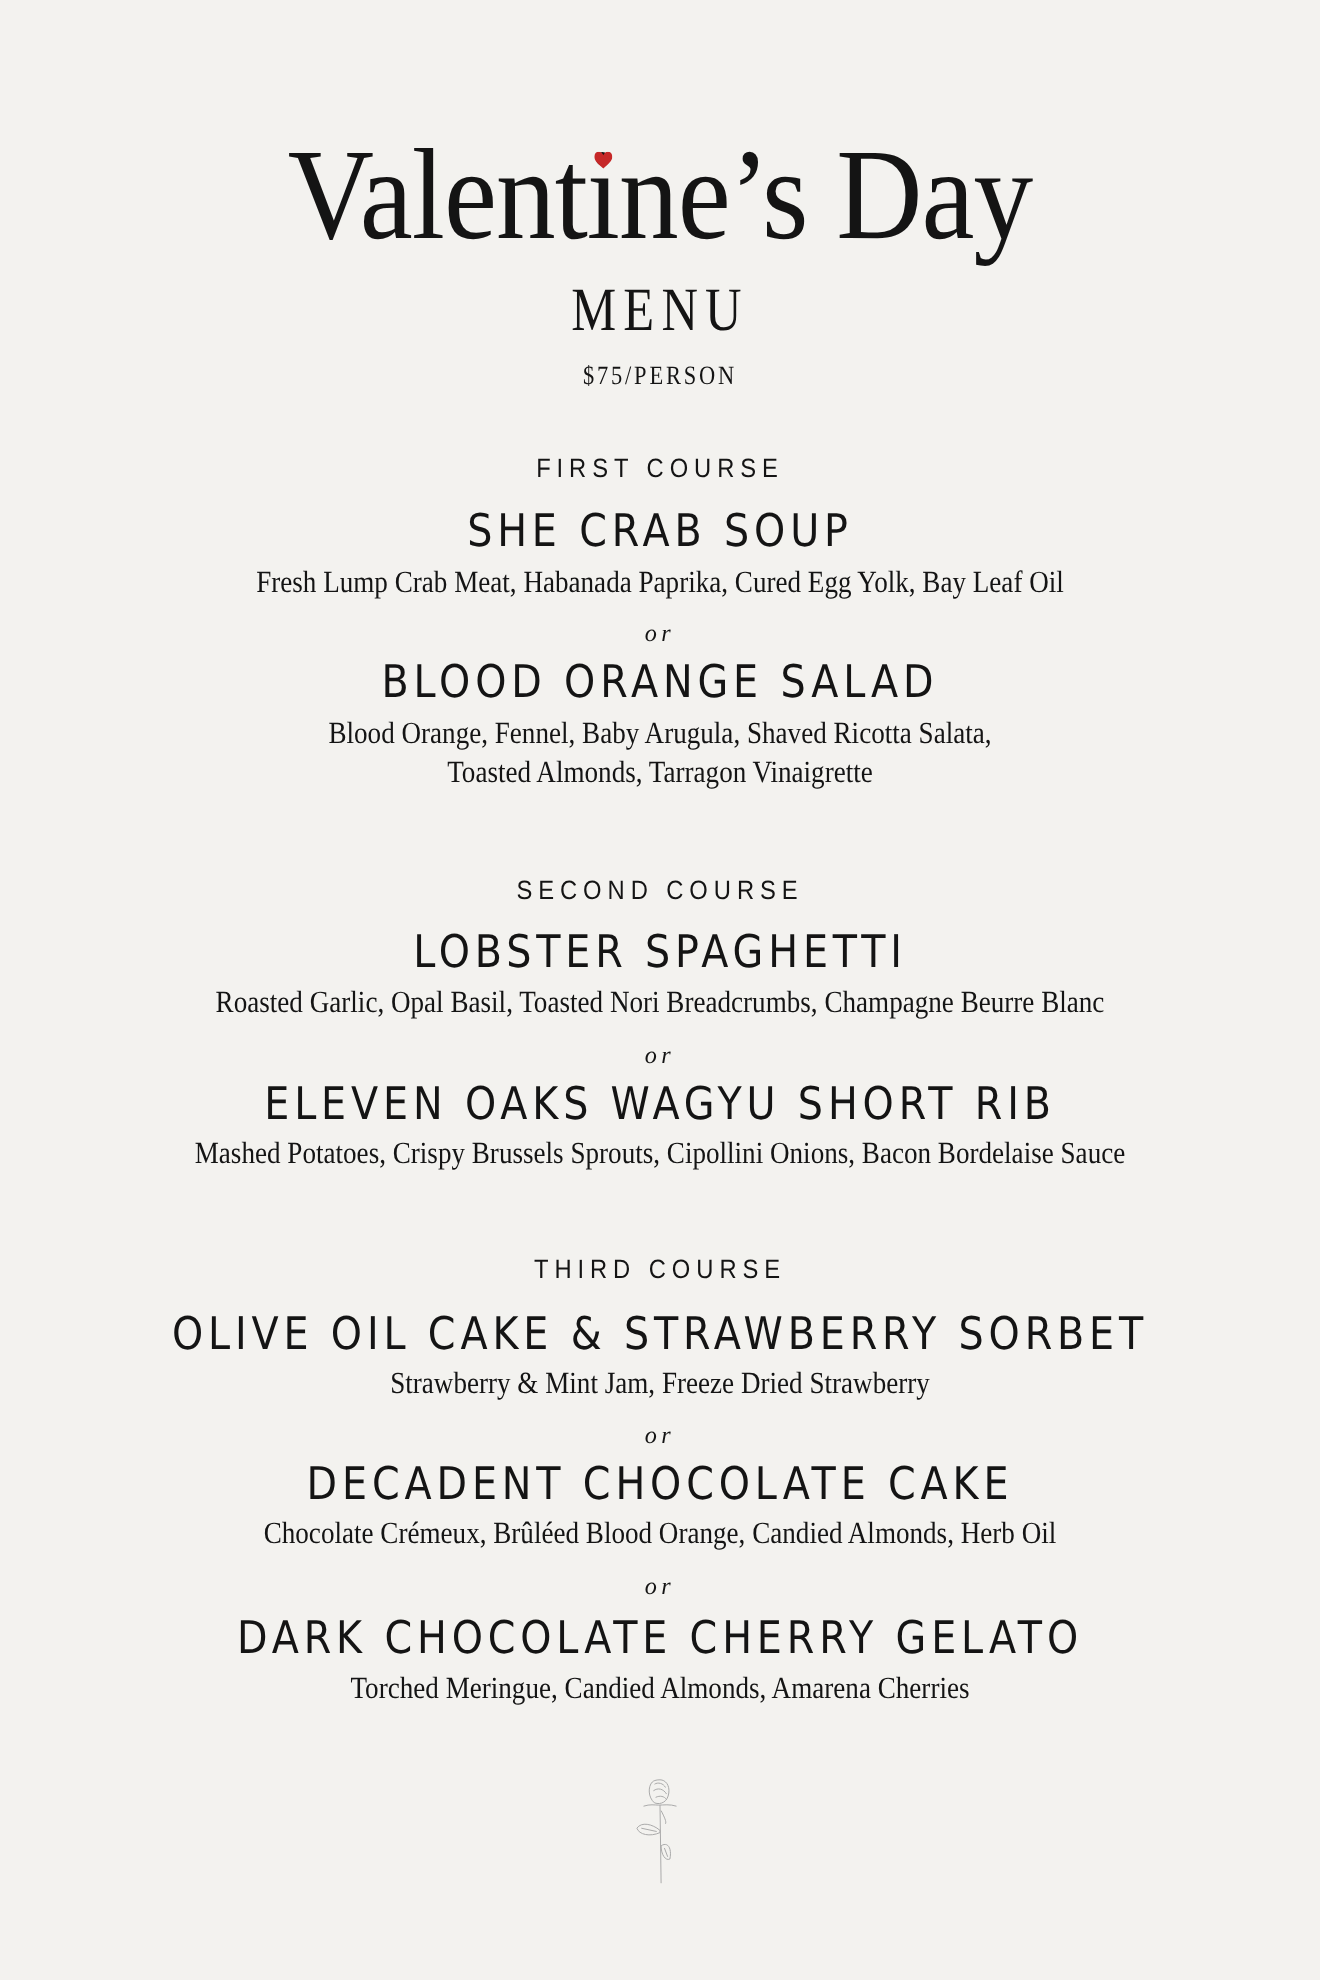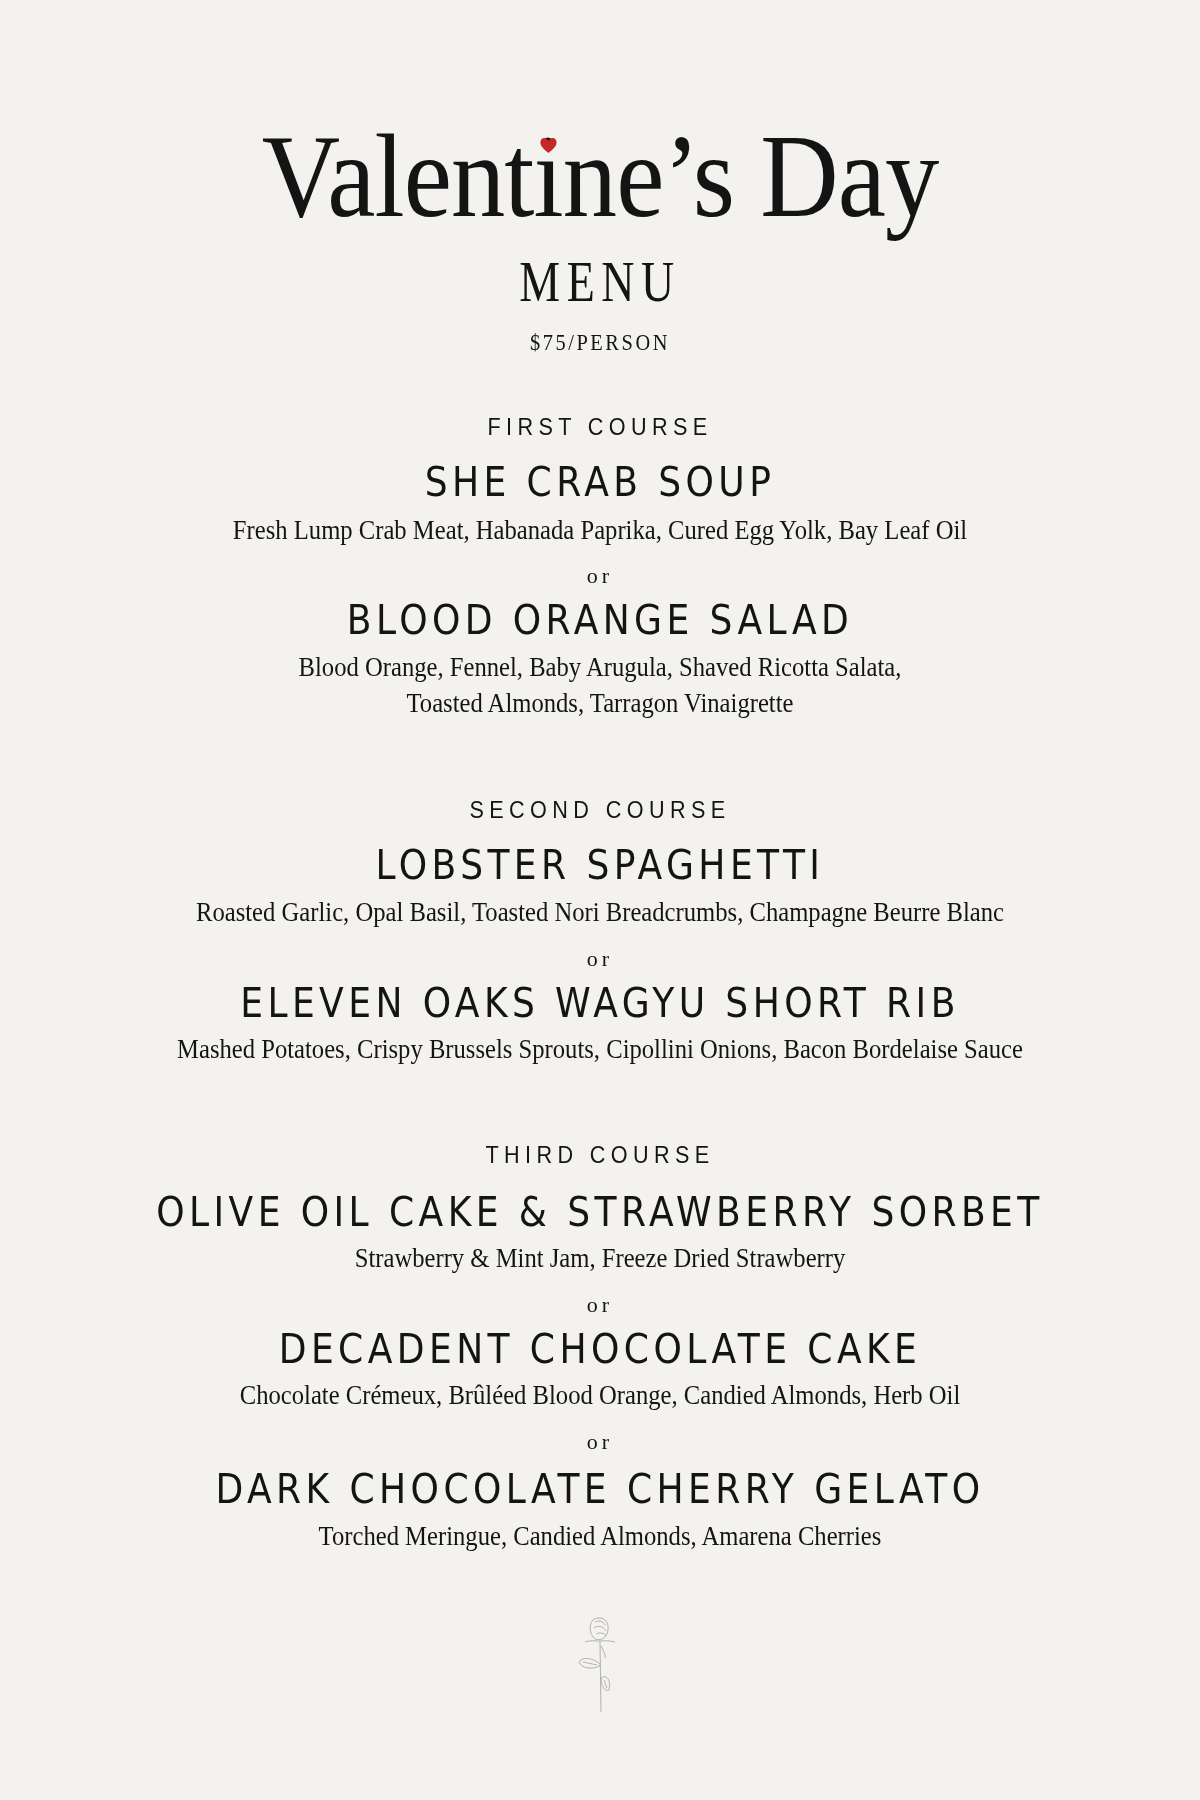--- a/index.html
+++ b/index.html
@@ -71,20 +71,21 @@
   }
   .desc {
     font-size: 28px;
     line-height: 36px;
     transform: scaleX(0.88);
   }
   .or {
     font-size: 22px;
     line-height: 26px;
     letter-spacing: 4px;
+    font-style: italic;
   }
   .rose {
     position: absolute;
     left: 565px;
     top: 1614px;
     width: 70px;
     height: 100px;
   }
 </style>
 </head>

